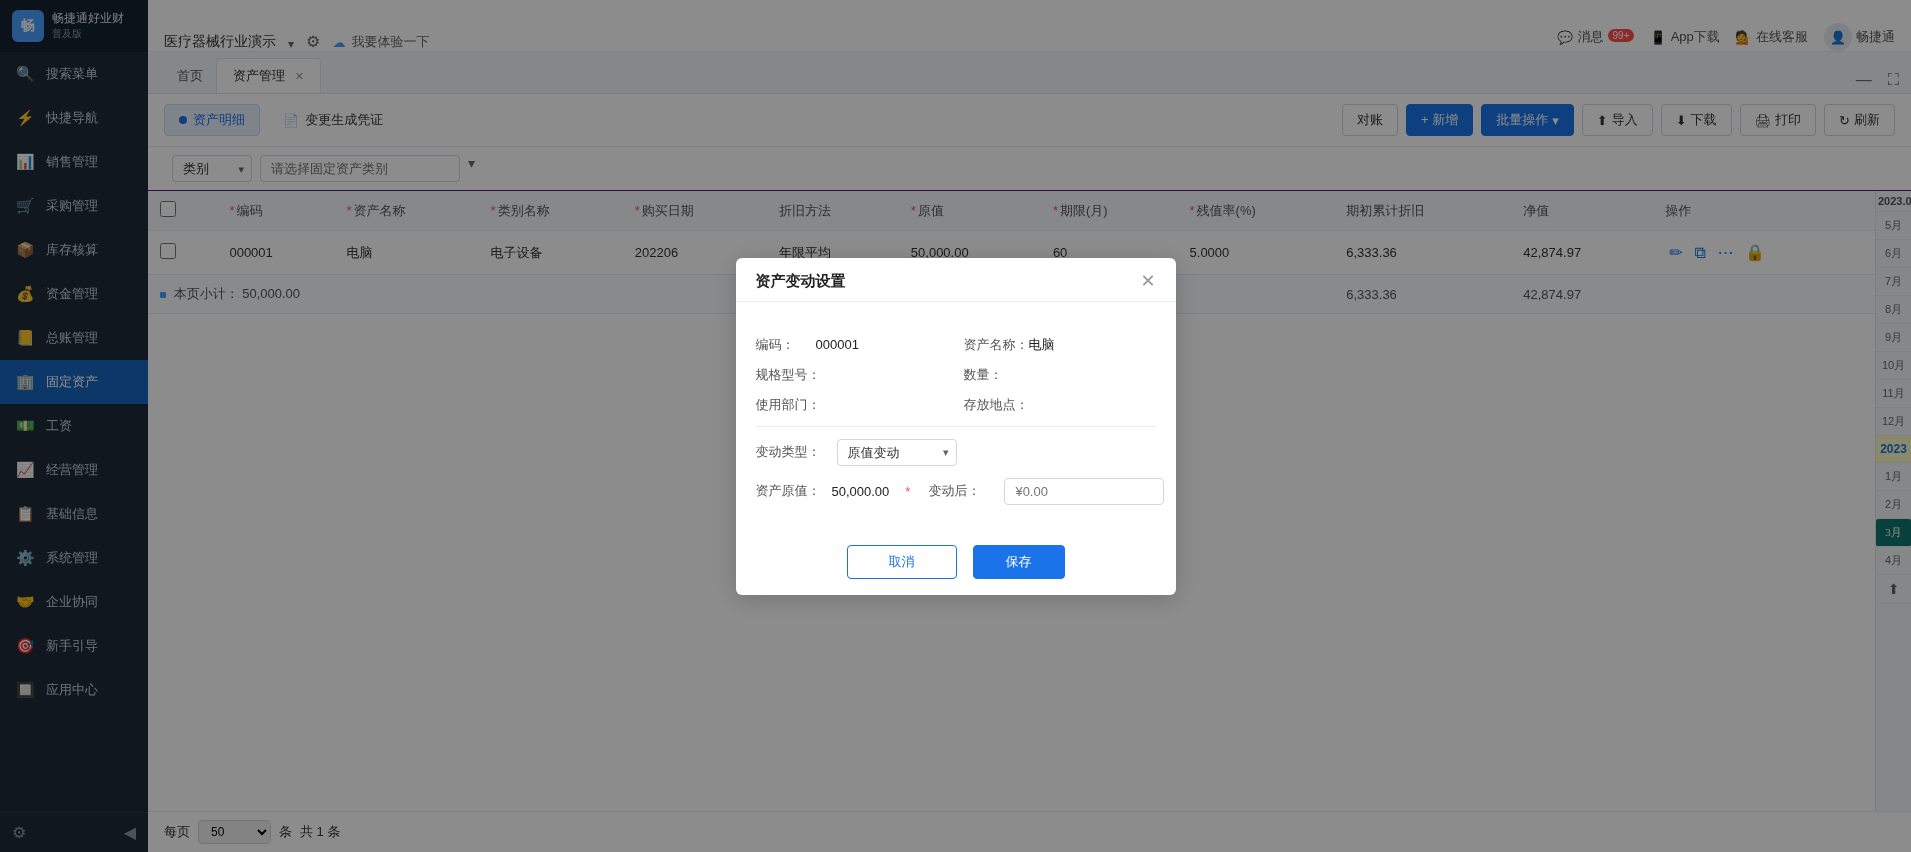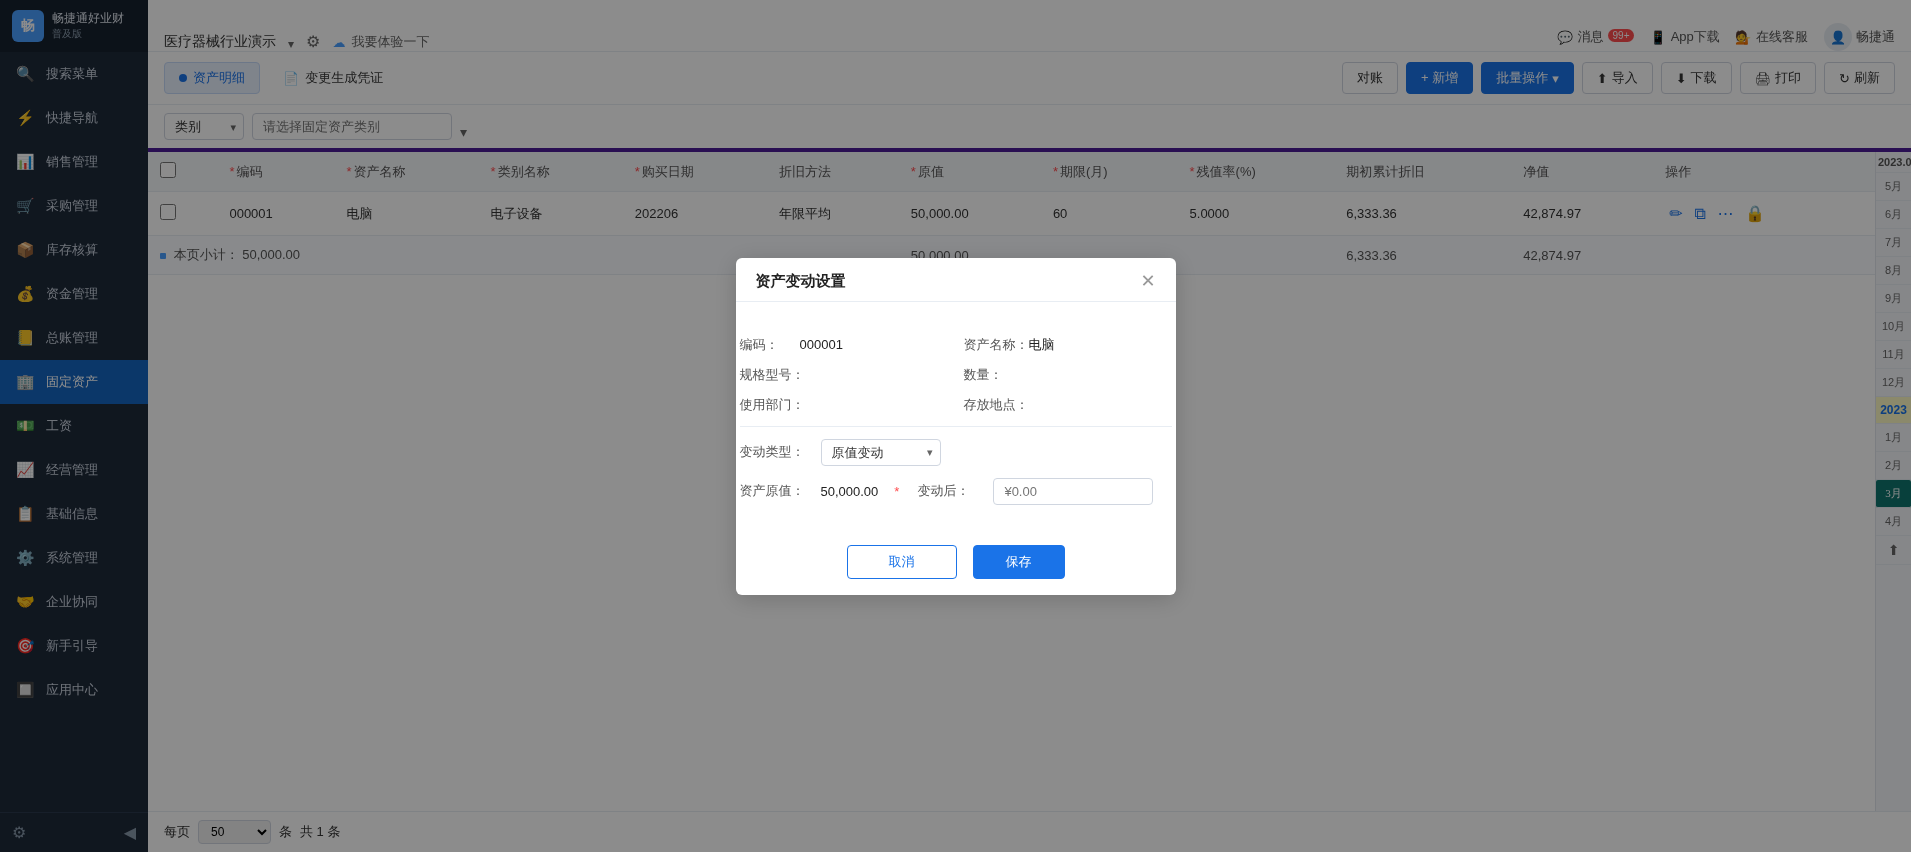--- a/index.html
+++ b/index.html
@@ -59,21 +59,21 @@
     .toolbar-tab { display: flex; align-items: center; gap: 6px; padding: 6px 14px; border-radius: 4px; cursor: pointer; font-size: 13px; border: 1px solid transparent; }
     .toolbar-tab.active { background: #e8f0fe; color: #1a73e8; border-color: #c5d9f7; }
     .toolbar-tab.active .dot { width: 8px; height: 8px; background: #1a73e8; border-radius: 50%; }
     .toolbar-tab .icon-small { font-size: 13px; }
     .toolbar-spacer { flex: 1; }
     .toolbar-btn { padding: 6px 14px; border-radius: 4px; border: 1px solid #d0d6e0; background: white; cursor: pointer; font-size: 13px; color: #333; display: flex; align-items: center; gap: 4px; }
     .toolbar-btn.primary { background: #1a73e8; color: white; border-color: #1a73e8; }
     .toolbar-btn.batch { background: #1a73e8; color: white; border-color: #1a73e8; }
 
     
-    .filter-bar { display: flex; align-items: flex-end; padding: 8px 16px; gap: 8px; border-bottom: 4px solid #4c1d95; flex-shrink: 0; }
+    .filter-bar { display: flex; align-items: flex-start; padding: 8px 24px; gap: 8px; border-bottom: 1px solid #4c1d95; flex-shrink: 0; }
     .filter-select { padding: 5px 28px 5px 10px; border: 1px solid #d0d6e0; border-radius: 4px; background: white; font-size: 13px; cursor: pointer; appearance: none; color: #333; min-width: 80px; }
     .filter-select-wrapper { position: relative; display: inline-block; }
     .filter-select-wrapper::after { content: '▾'; position: absolute; right: 8px; top: 50%; transform: translateY(-50%); color: #666; pointer-events: none; font-size: 11px; }
     .filter-input { padding: 5px 10px; border: 1px solid #d0d6e0; border-radius: 4px; font-size: 13px; color: #999; min-width: 200px; }
     .filter-arrow { color: #666; font-size: 14px; cursor: pointer; }
 
     
     .table-container { flex: 1; overflow: auto; }
     .data-table { width: 100%; border-collapse: collapse; }
     .data-table th { background: #f5f7fa; padding: 10px 12px; text-align: left; font-weight: 500; font-size: 13px; color: #555; border-bottom: 1px solid #e8edf3; white-space: nowrap; }
@@ -95,21 +95,21 @@
     .page-size-select { padding: 3px 22px 3px 8px; border: 1px solid #d0d6e0; border-radius: 4px; font-size: 12px; }
 
     
     .overlay { position: fixed; top: 0; left: 0; right: 0; bottom: 0; background: rgba(0,0,0,0.45); z-index: 1000; display: flex; align-items: center; justify-content: center; }
 
     
     .modal { background: white; border-radius: 6px; box-shadow: 0 4px 24px rgba(0,0,0,0.18); width: 440px; padding: 0; overflow: hidden; }
     .modal-header { display: flex; align-items: center; justify-content: space-between; padding: 14px 20px 10px; border-bottom: 1px solid #e8edf3; }
     .modal-title { font-size: 15px; font-weight: 600; color: #222; }
     .modal-close { background: none; border: none; font-size: 18px; color: #999; cursor: pointer; line-height: 1; }
-    .modal-body { padding: 16px 4px; margin-top: 18px; }
+    .modal-body { padding: 16px 20px; margin-top: 18px; }
     .modal-row { display: flex; align-items: center; margin-bottom: 12px; gap: 16px; }
     .modal-field { display: flex; align-items: center; flex: 1; }
     .modal-label { font-size: 13px; color: #555; white-space: nowrap; min-width: 60px; }
     .modal-value { font-size: 13px; color: #222; }
     .modal-divider { border: none; border-top: 1px solid #e8edf3; margin: 12px 0; }
     .modal-select-wrapper { position: relative; display: inline-block; }
     .modal-select { padding: 5px 28px 5px 10px; border: 1px solid #d0d6e0; border-radius: 4px; background: white; font-size: 13px; color: #333; appearance: none; cursor: pointer; min-width: 120px; }
     .modal-select-wrapper::after { content: '▾'; position: absolute; right: 8px; top: 50%; transform: translateY(-50%); color: #666; pointer-events: none; font-size: 11px; }
     .modal-input { padding: 5px 10px; border: 1px solid #d0d6e0; border-radius: 4px; font-size: 13px; color: #999; width: 160px; }
     .modal-footer { display: flex; align-items: center; justify-content: center; padding: 12px 20px 16px; gap: 16px; }
@@ -228,20 +228,31 @@
           <span>💁</span>
           <span>在线客服</span>
         </div>
         <div class="topbar-right-item">
           <div class="topbar-avatar">👤</div>
           <span>畅捷通</span>
         </div>
       </div>
     </div>
 
+    <div class="tab-bar">
+      <div class="tab-item tab-home">首页</div>
+      <div class="tab-item active">
+        <span>资产管理</span>
+        <span class="tab-close">✕</span>
+      </div>
+      <div class="tab-right">
+        <span class="tab-right-btn">—</span>
+        <span class="tab-right-btn">⛶</span>
+      </div>
+    </div>
 
     <div class="content-area">
       <div class="page-content">
 
         <div class="page-toolbar">
           <div class="toolbar-tab active">
             <span class="dot"></span>
             <span>资产明细</span>
           </div>
           <div class="toolbar-tab">

